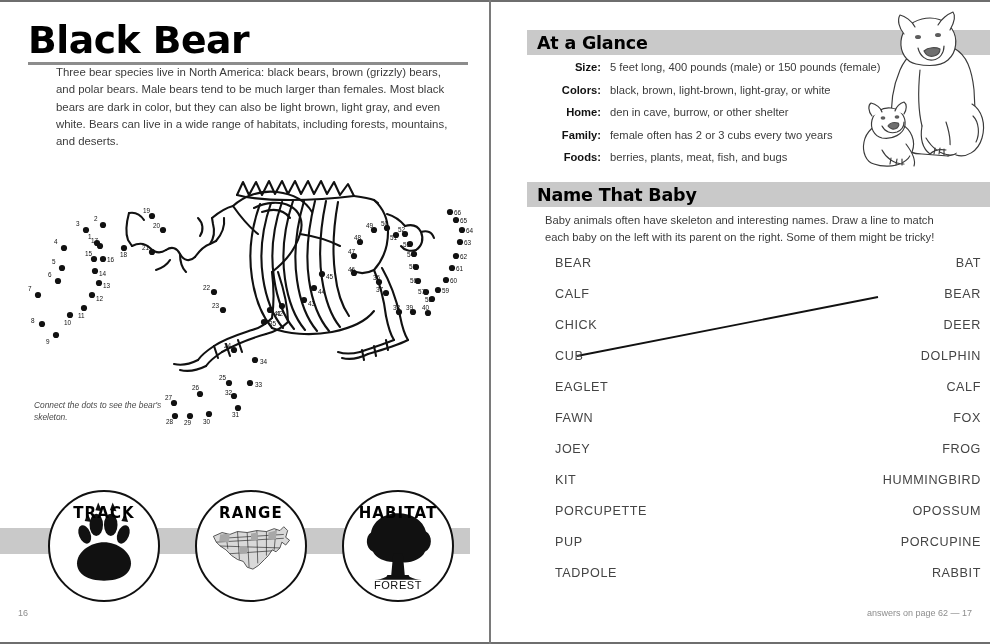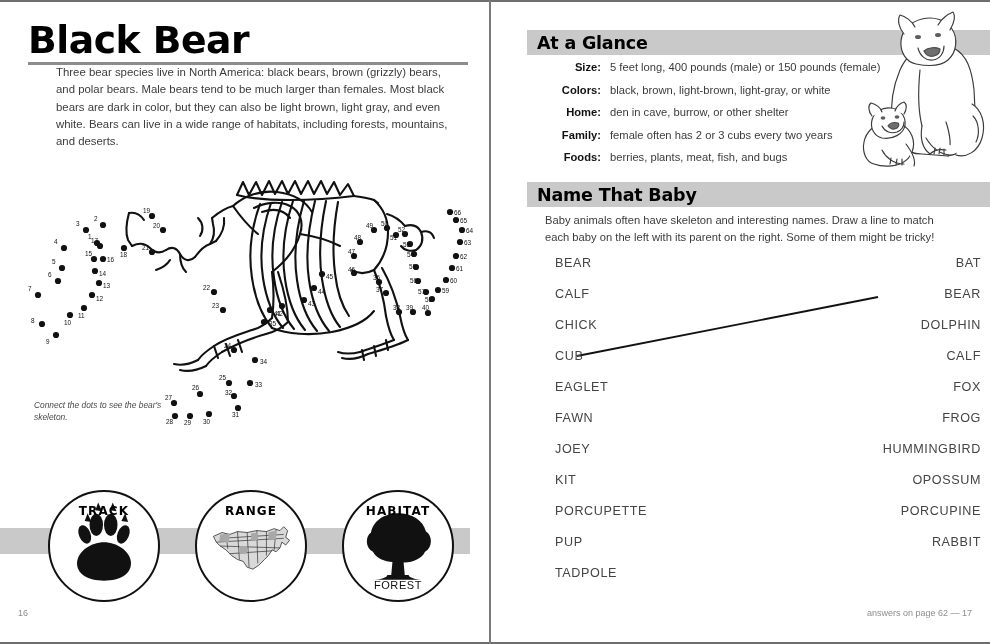--- a/index.html
+++ b/index.html
@@ -44,21 +44,21 @@
   .band-left{position:absolute;left:0;top:528px;width:470px;height:26px;background:#c9c9c9;}
   .badges{position:absolute;left:40px;top:490px;width:430px;height:116px;}
   .badge{position:absolute;width:112px;height:112px;border-radius:50%;
     background:#fff;border:2.4px solid #111;box-sizing:border-box;}
   .badge.b1{left:8px;top:0;}
   .badge.b2{left:155px;top:0;}
   .badge.b3{left:302px;top:0;}
   .badge-label{
     position:absolute;left:0;right:0;top:12px;text-align:center;
     font-family:"DejaVu Sans", sans-serif;
-    font-weight:bold;font-size:12px;letter-spacing:1.1px;color:#000;
+    font-weight:bold;font-size:15px;letter-spacing:1.1px;color:#000;
   }
   .badge-sub{
     position:absolute;left:0;right:0;bottom:9px;text-align:center;
     font-size:11px;letter-spacing:0.6px;color:#111;
   }
   .badge-art{position:absolute;left:0;top:0;width:100%;height:100%;}
 
   .folio-left{position:absolute;left:18px;top:608px;font-size:9px;color:#8d8d8d;}
 
   
@@ -496,20 +496,21 @@
       <div class="match-item">JOEY</div>
       <div class="match-item">KIT</div>
       <div class="match-item">PORCUPETTE</div>
       <div class="match-item">PUP</div>
       <div class="match-item">TADPOLE</div>
     </div>
 
     <div class="match-col right">
       <div class="match-item">BAT</div>
       <div class="match-item">BEAR</div>
+      <div class="match-item">DEER</div>
       <div class="match-item">DOLPHIN</div>
       <div class="match-item">CALF</div>
       <div class="match-item">FOX</div>
       <div class="match-item">FROG</div>
       <div class="match-item">HUMMINGBIRD</div>
       <div class="match-item">OPOSSUM</div>
       <div class="match-item">PORCUPINE</div>
       <div class="match-item">RABBIT</div>
     </div>
   </div>

